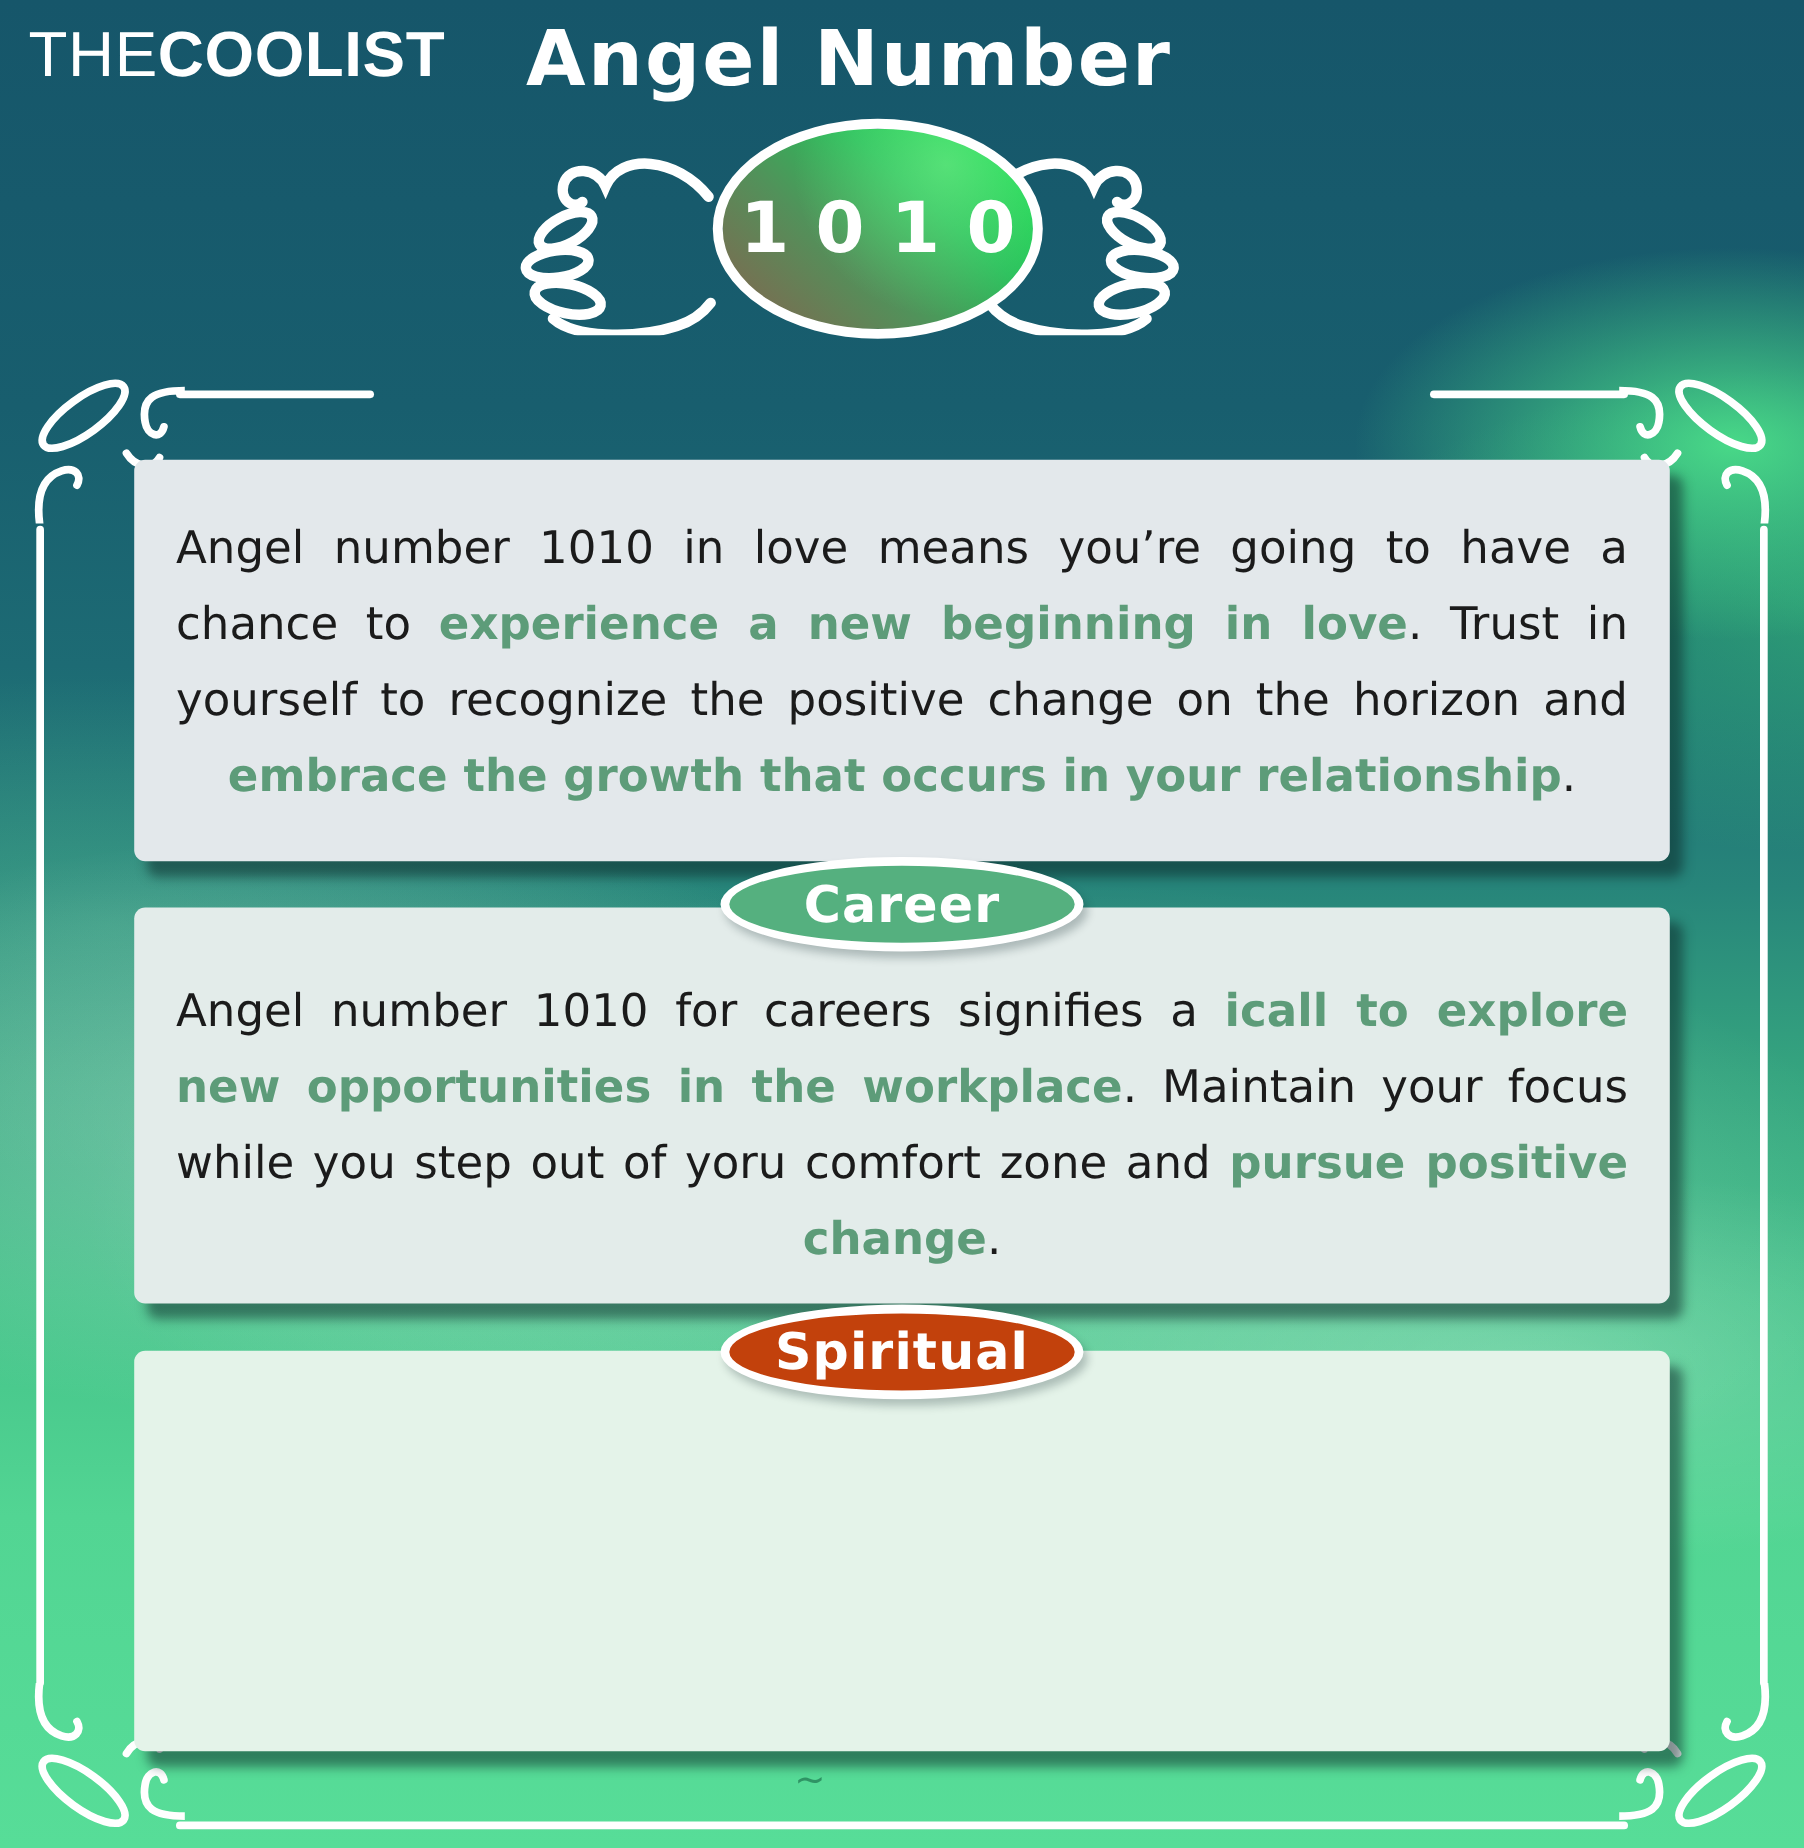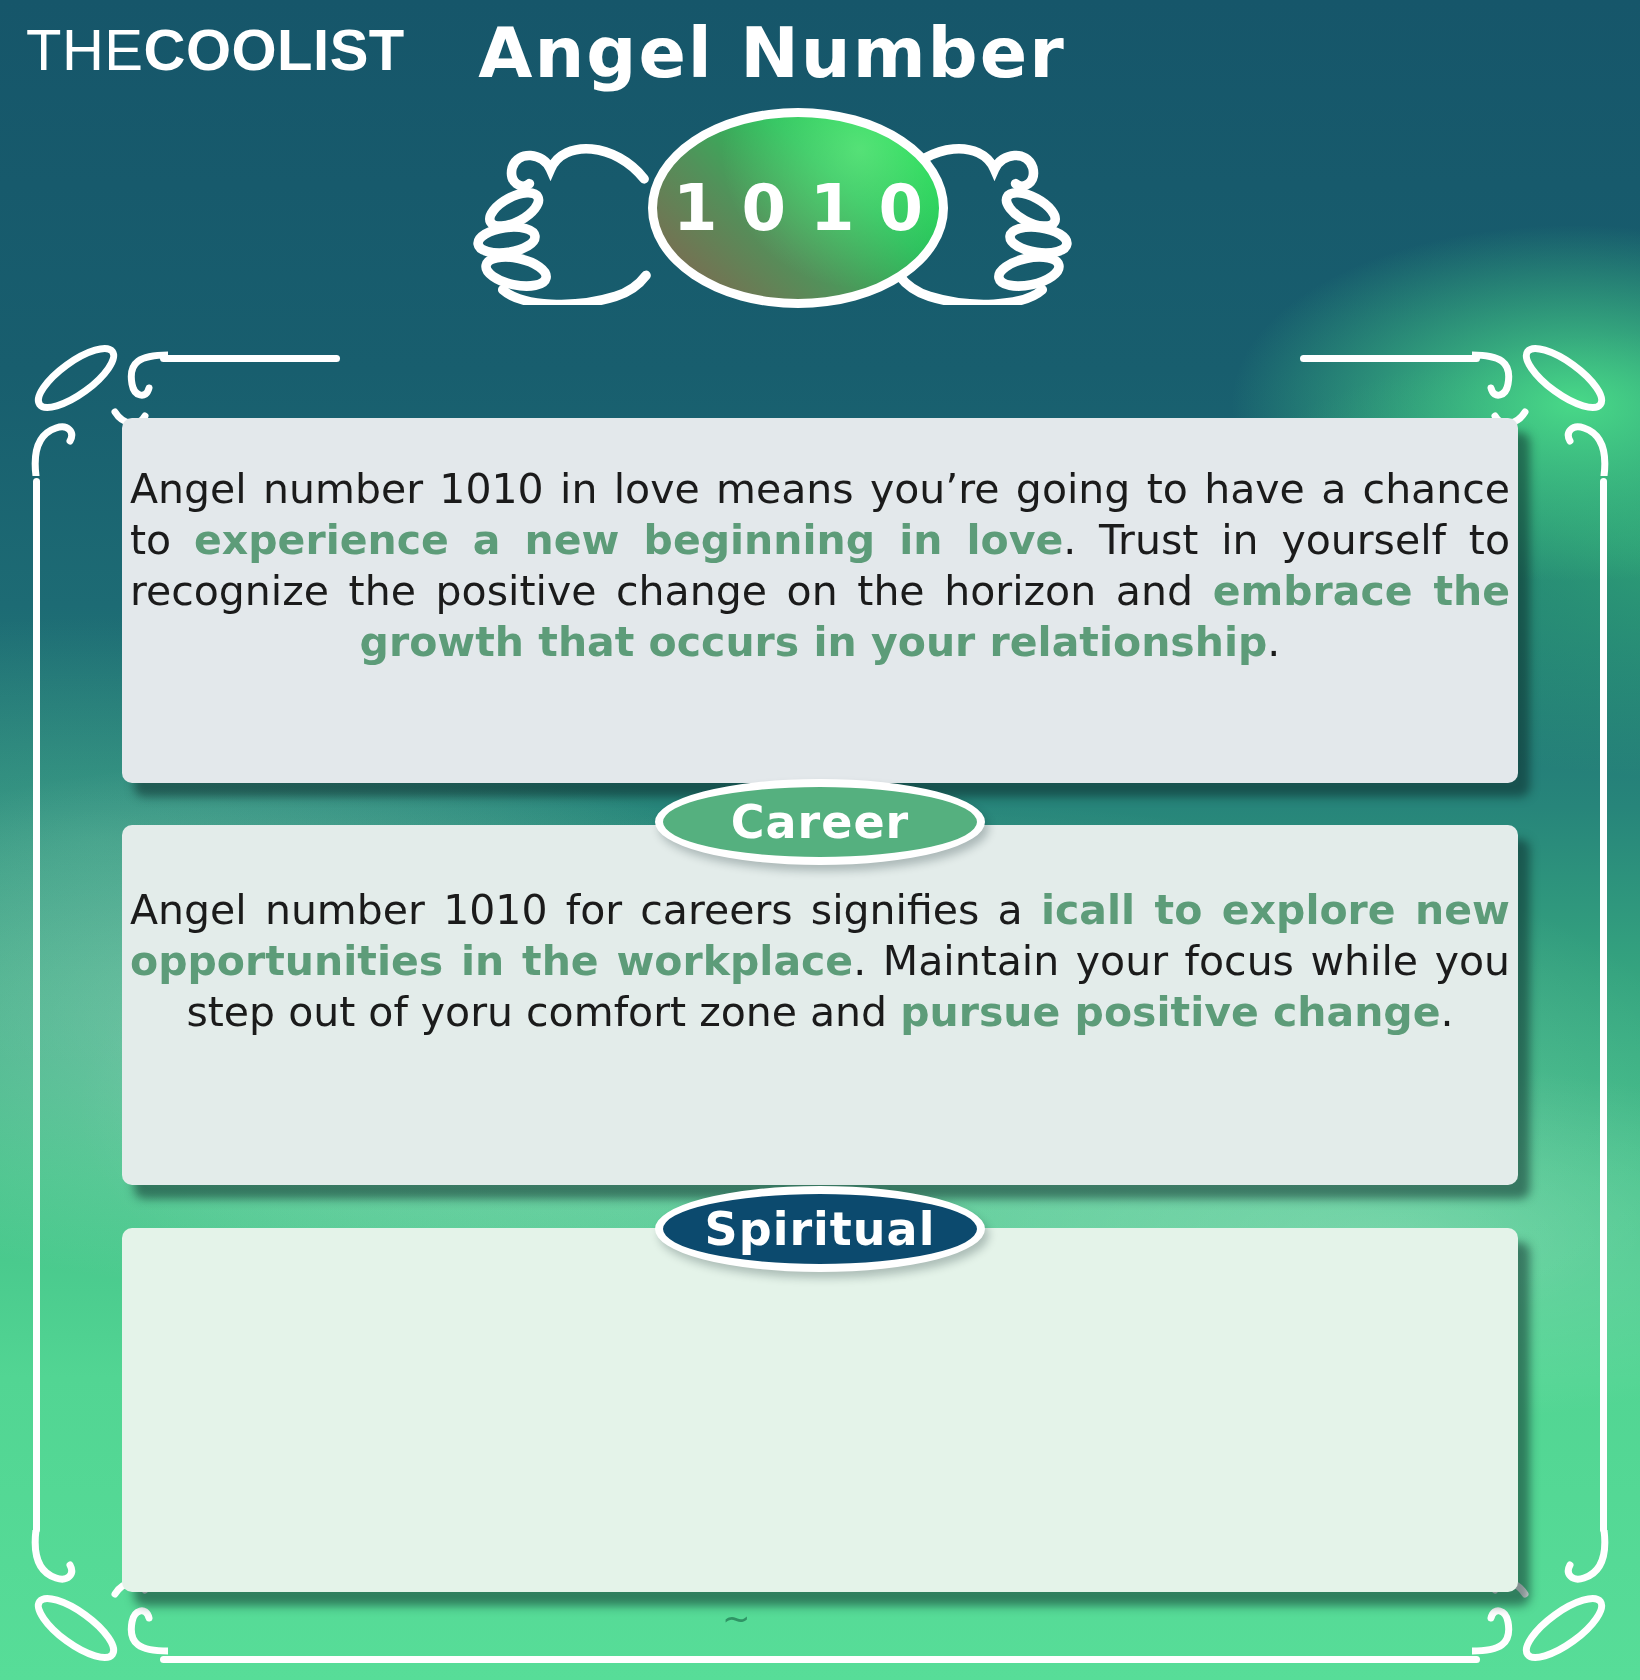--- a/index.html
+++ b/index.html
@@ -49,22 +49,22 @@
   .card-spiritual{top:1228px;height:364px;}
   .pill{position:absolute;left:50%;transform:translateX(-50%);width:330px;height:86px;
         border:8px solid #fff;border-radius:50%;box-sizing:border-box;z-index:4;
         display:flex;align-items:center;justify-content:center;
         color:#fff;font-size:46px;font-weight:700;letter-spacing:1px;
         box-shadow:4px 6px 8px rgba(10,35,38,.25);}
   .card-love .pill{top:-52px;}
   .card-career .pill{top:-46px;}
   .card-spiritual .pill{top:-42px;}
   .body-text{
-    margin:0;padding:0 8px;color:#1b1b1b;
-    font-size:41px;line-height:51px;
+    margin:0;padding:0 38px;color:#1b1b1b;
+    font-size:41px;line-height:69px;
     text-align:justify;text-align-last:center;
   }
   .card-love .body-text{margin-top:46px;}
   .card-career .body-text{margin-top:60px;}
   .card-spiritual .body-text{margin-top:64px;}
   .body-text .hl{color:var(--hl,#5d9c79);font-weight:700;}
   .squiggle{position:absolute;left:722px;top:1598px;color:rgba(16,90,60,.55);
             font-size:34px;z-index:1;}
   svg .stroke{fill:none;stroke:#fff;stroke-linecap:round;}
 </style>
@@ -132,18 +132,18 @@
   <section class="card card-love" style="background: rgb(227, 232, 235);">
     <p class="body-text"><span>Angel number 1010 in love means you’re going to have a chance to </span><span class="hl">experience a new beginning in love</span><span>. Trust in yourself to recognize the positive change on the horizon and </span><span class="hl">embrace the growth that occurs in your relationship</span><span>.</span></p>
   </section>
 
   <section class="card card-career" style="background: rgb(227, 236, 234);">
     <div class="pill" style="background: rgb(85, 176, 127);">Career</div>
     <p class="body-text"><span>Angel number 1010 for careers signifies a </span><span class="hl">icall to explore new opportunities in the workplace</span><span>. Maintain your focus while you step out of yoru comfort zone and </span><span class="hl">pursue positive change</span><span>.</span></p>
   </section>
 
   <section class="card card-spiritual" style="background: rgb(228, 243, 233);">
-    <div class="pill" style="background: #0c4a6e;">Spiritual</div>
+    <div class="pill" style="background: #c2410c;">Spiritual</div>
   </section>
 
   <div class="squiggle">~</div>
 
 </div>
 
 </body></html>

